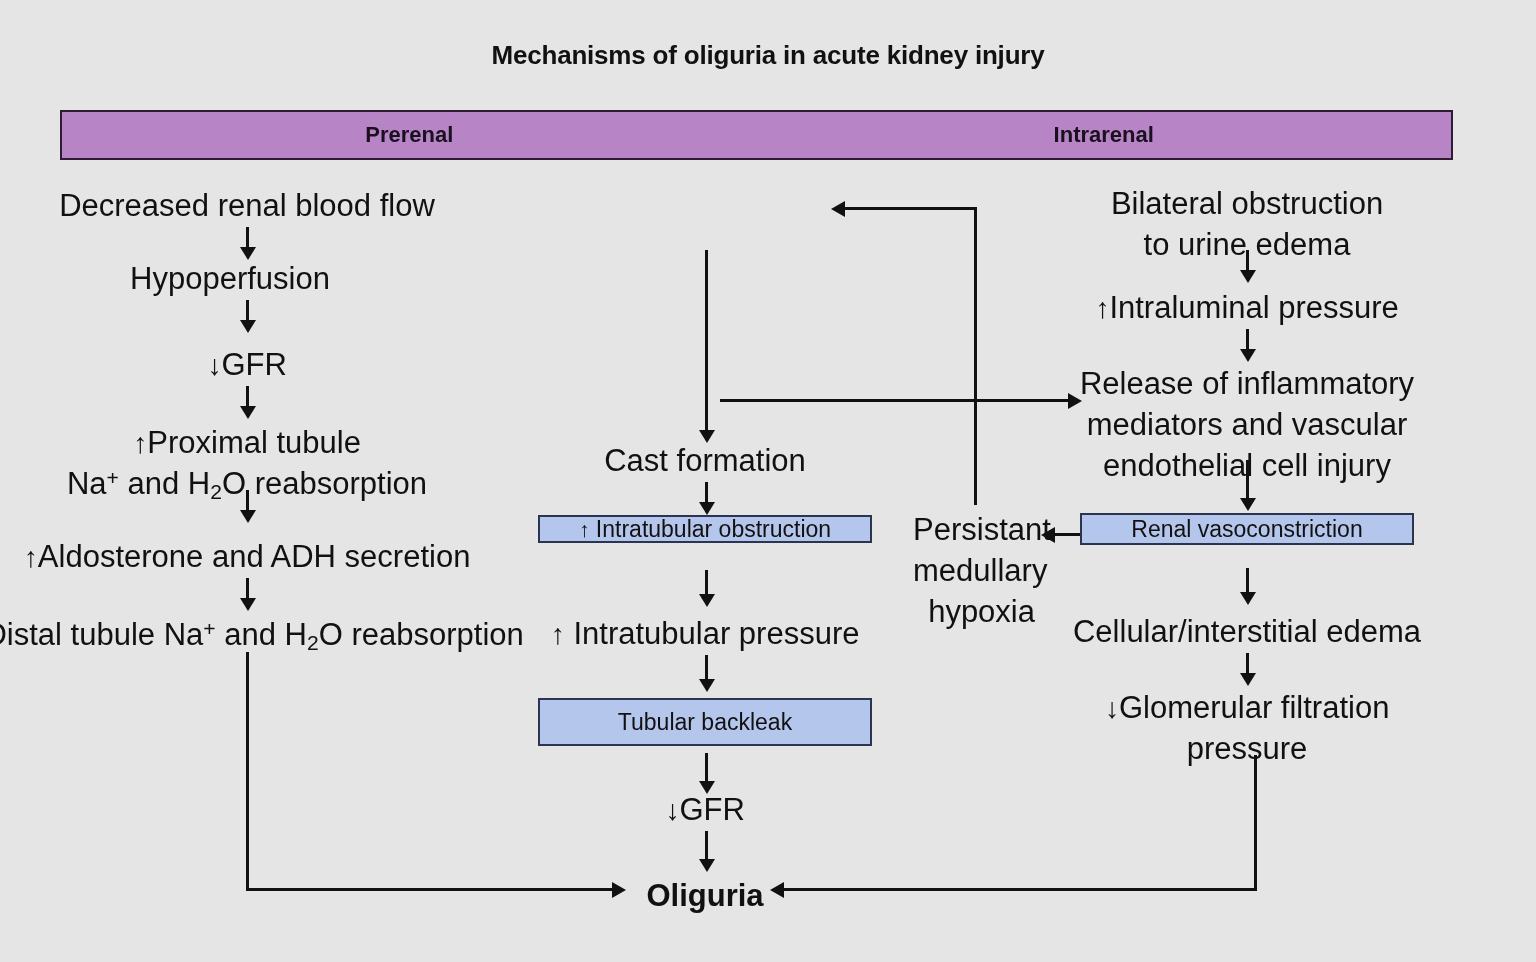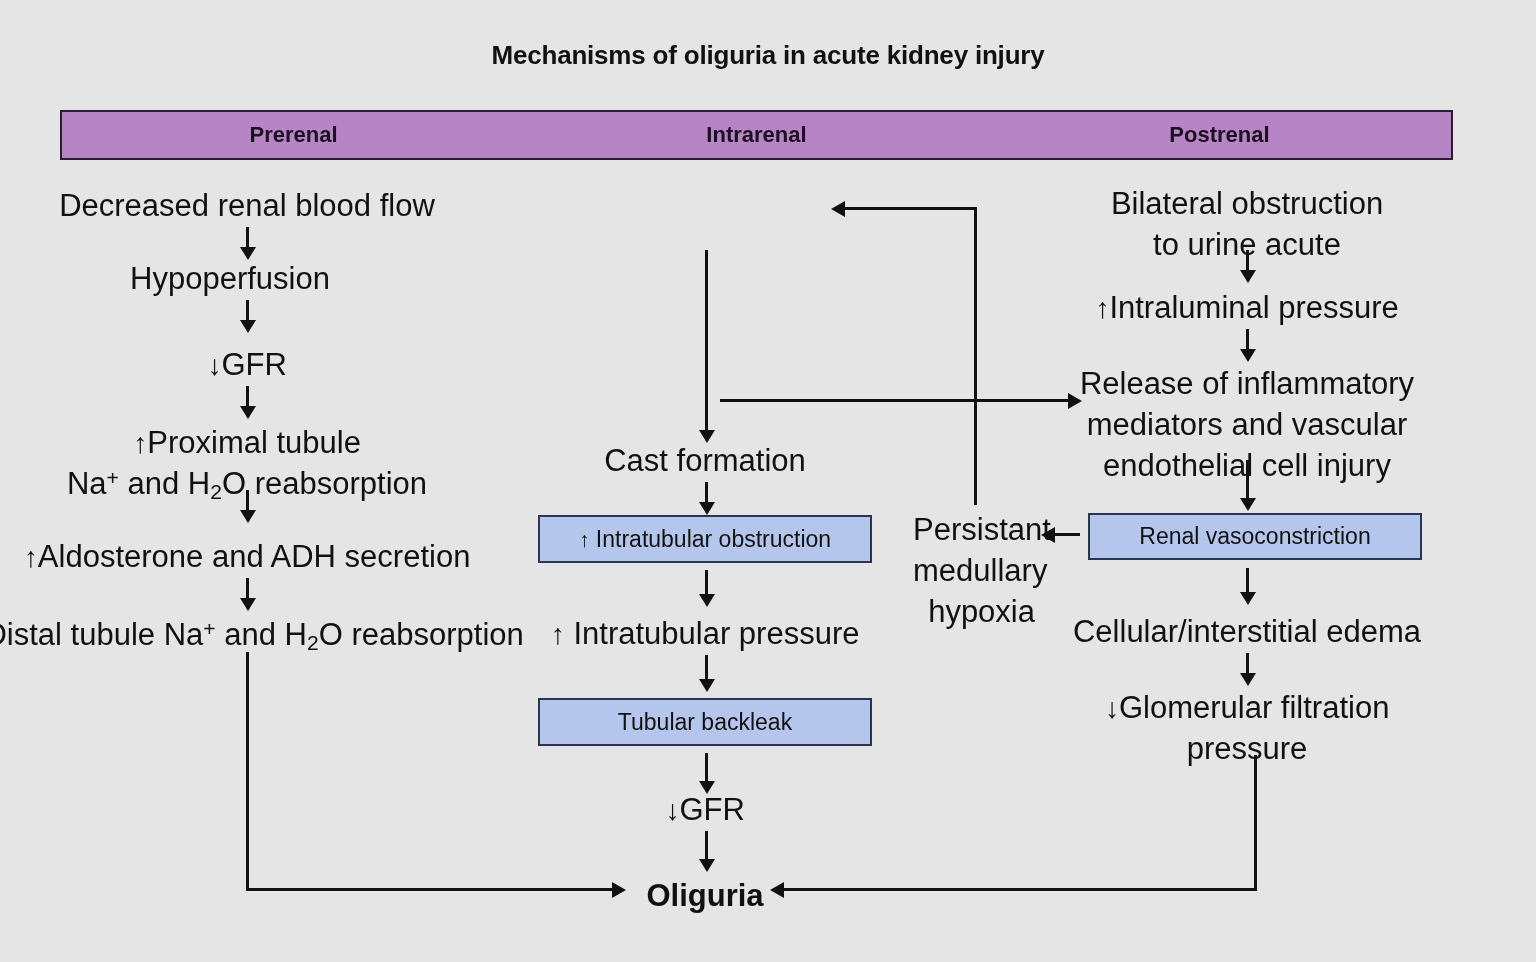--- a/index.html
+++ b/index.html
@@ -126,21 +126,20 @@
 </head>
 <body>
 
 <div id="stage">
 
   <div class="abs node bold" id="diagram-title">Mechanisms of oliguria in acute kidney injury</div>
 
   <div class="abs" id="header-band">
     <div class="header-cell">Prerenal</div>
     <div class="header-cell">Intrarenal</div>
-    <div class="header-cell">Postrenal</div>
   </div>
 
   <div class="abs node cx" style="left:247px; top:186px;">Decreased renal blood flow</div>
 
   <div class="abs vline arrow-down" style="left:246px; top:227px; height:22px;"></div>
 
   <div class="abs node cx" style="left:230px; top:259px;">Hypoperfusion</div>
 
   <div class="abs vline arrow-down" style="left:246px; top:300px; height:22px;"></div>
 
@@ -170,21 +169,21 @@
   <div class="abs vline" style="left:246px; top:652px; height:239px;"></div>
   <div class="abs hline arrow-right" style="left:246px; top:888px; width:368px;"></div>
 
 
   <div class="abs vline arrow-down" style="left:705px; top:250px; height:182px;"></div>
 
   <div class="abs node cx" style="left:705px; top:441px;">Cast formation</div>
 
   <div class="abs vline arrow-down" style="left:705px; top:482px; height:22px;"></div>
 
-  <div class="abs bluebox" style="left:538px; top:515px; width:334px; height:48px;">
+  <div class="abs bluebox" style="left:538px; top:515px; width:334px; height:28px;">
     <span><span class="ar">↑</span>&nbsp;<span>Intratubular obstruction</span></span>
   </div>
 
   <div class="abs vline arrow-down" style="left:705px; top:570px; height:26px;"></div>
 
   <div class="abs node cx" style="left:705px; top:614px;">
     <span class="ar">↑</span>&nbsp;<span>Intratubular pressure</span>
   </div>
 
   <div class="abs vline arrow-down" style="left:705px; top:655px; height:26px;"></div>
@@ -196,40 +195,40 @@
   <div class="abs node cx" style="left:705px; top:790px;">
     <span class="ar">↓</span><span>GFR</span>
   </div>
 
   <div class="abs vline arrow-down" style="left:705px; top:831px; height:30px;"></div>
 
   <div class="abs node bold cx" style="left:705px; top:876px;">Oliguria</div>
 
   <div class="abs node cx" style="left:1247px; top:184px;">
     <div>Bilateral obstruction</div>
-    <div>to urine acute</div>
+    <div>to urine edema</div>
   </div>
 
   <div class="abs vline arrow-down" style="left:1246px; top:250px; height:22px;"></div>
 
   <div class="abs node cx" style="left:1247px; top:288px;">
     <span class="ar">↑</span><span>Intraluminal pressure</span>
   </div>
 
   <div class="abs vline arrow-down" style="left:1246px; top:329px; height:22px;"></div>
 
   <div class="abs node cx" style="left:1247px; top:364px;">
     <div>Release of inflammatory</div>
     <div>mediators and vascular</div>
     <div>endothelial cell injury</div>
   </div>
 
   <div class="abs vline arrow-down" style="left:1246px; top:460px; height:40px;"></div>
 
-  <div class="abs bluebox" style="left:1080px; top:513px; width:334px; height:47px;margin-left:8px;">Renal vasoconstriction</div>
+  <div class="abs bluebox" style="left:1080px; top:513px; width:334px; height:32px;">Renal vasoconstriction</div>
 
   <div class="abs vline arrow-down" style="left:1246px; top:568px; height:26px;"></div>
 
   <div class="abs node cx" style="left:1247px; top:612px;">Cellular/interstitial edema</div>
 
   <div class="abs vline arrow-down" style="left:1246px; top:653px; height:22px;"></div>
 
   <div class="abs node cx" style="left:1247px; top:688px;">
     <div><span class="ar">↓</span><span>Glomerular filtration</span></div>
     <div>pressure</div>

